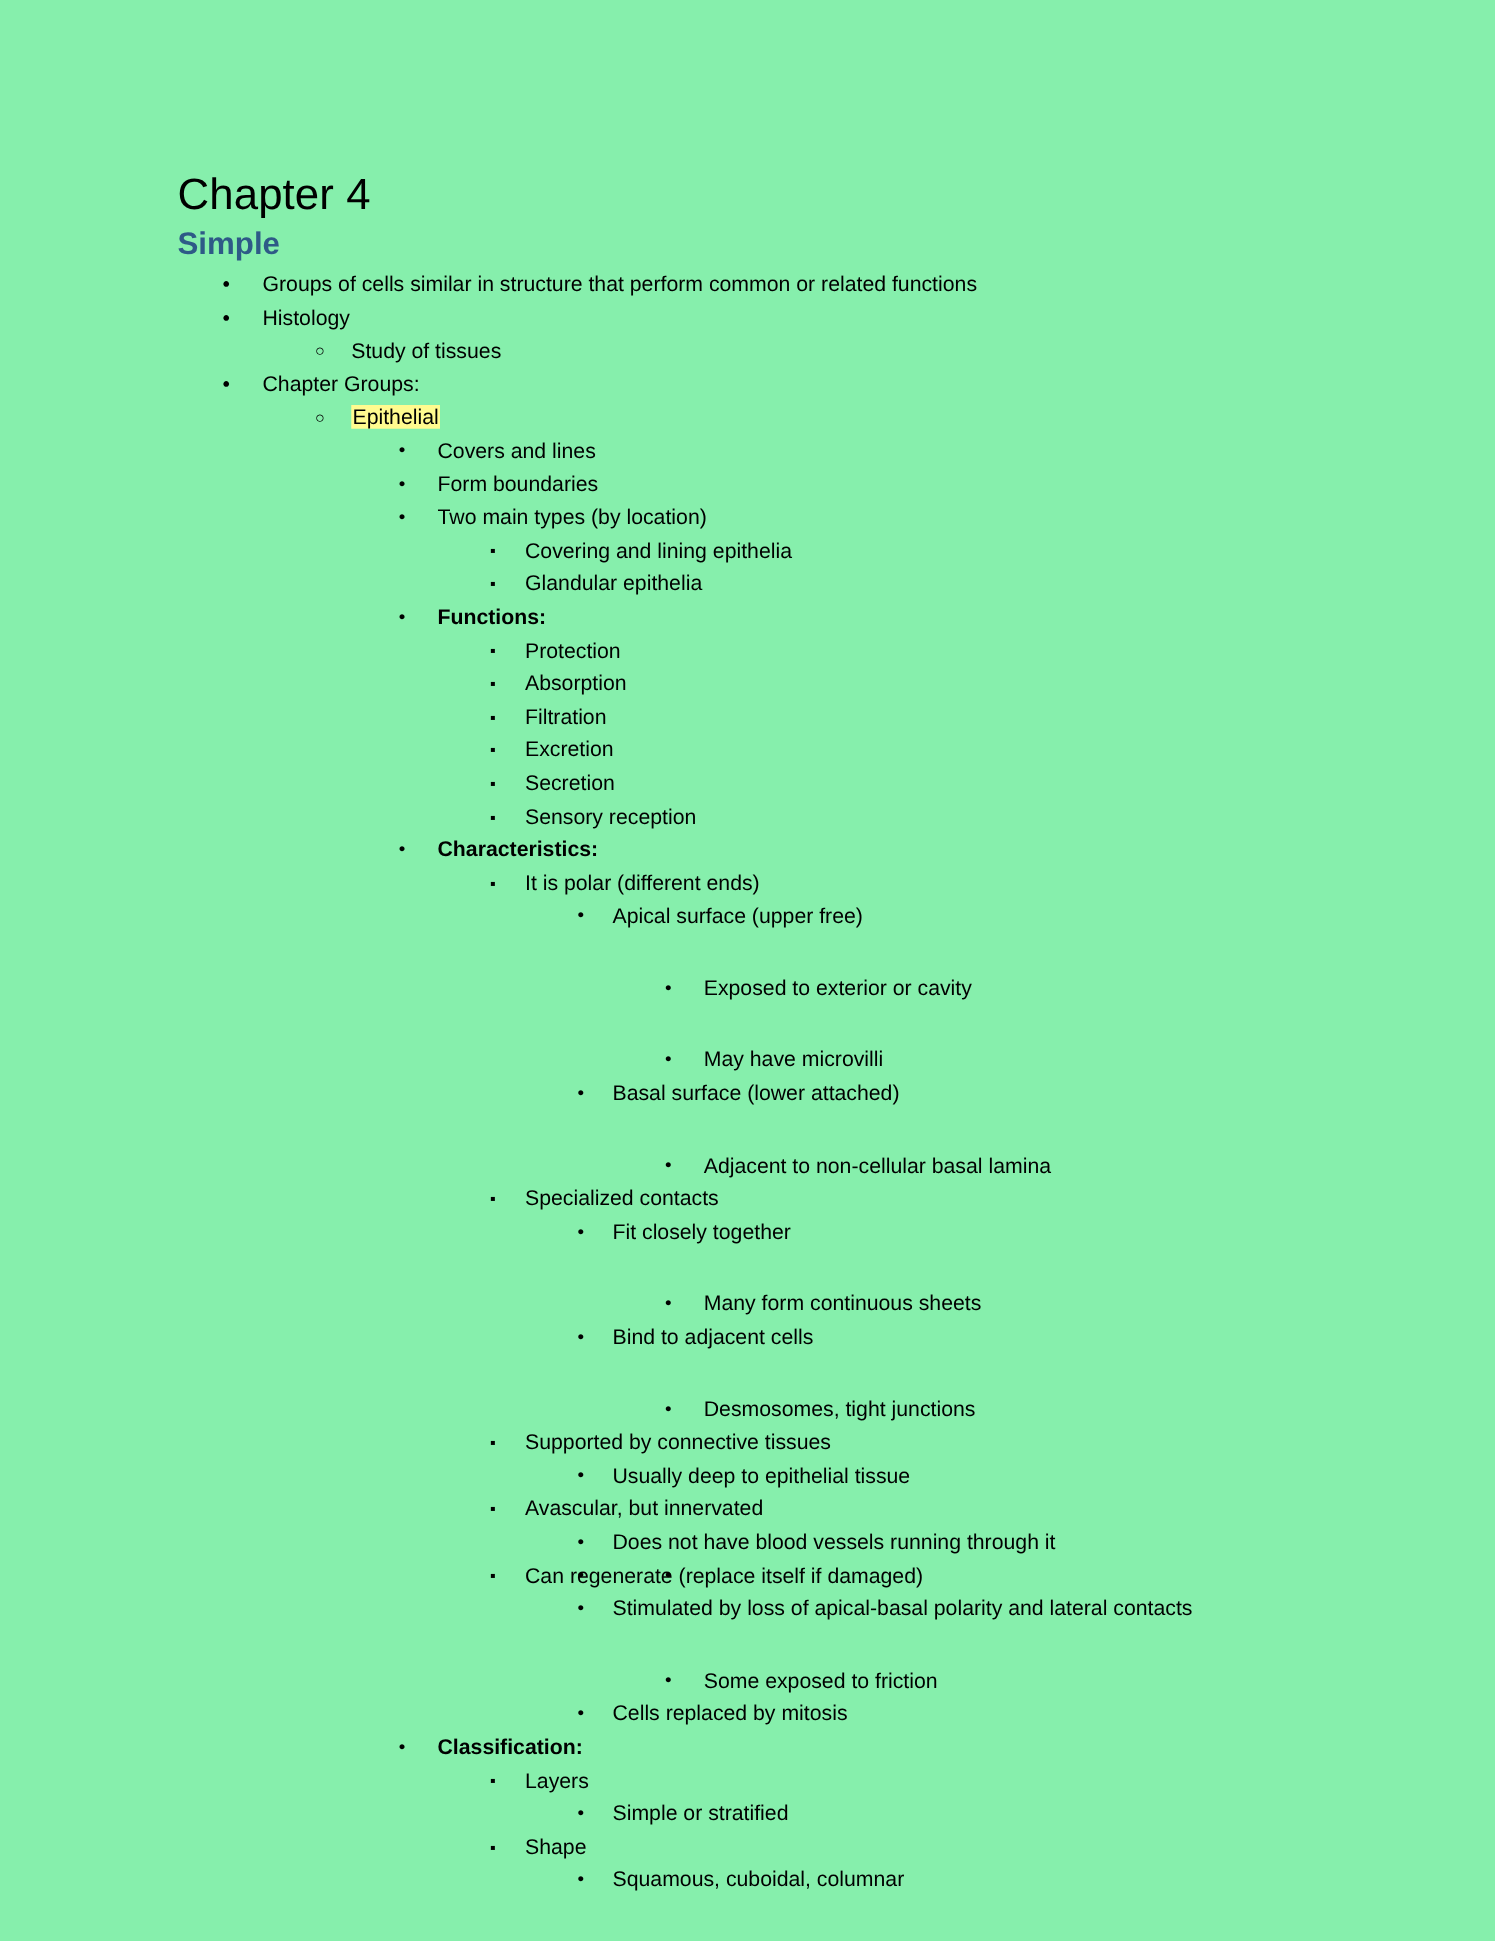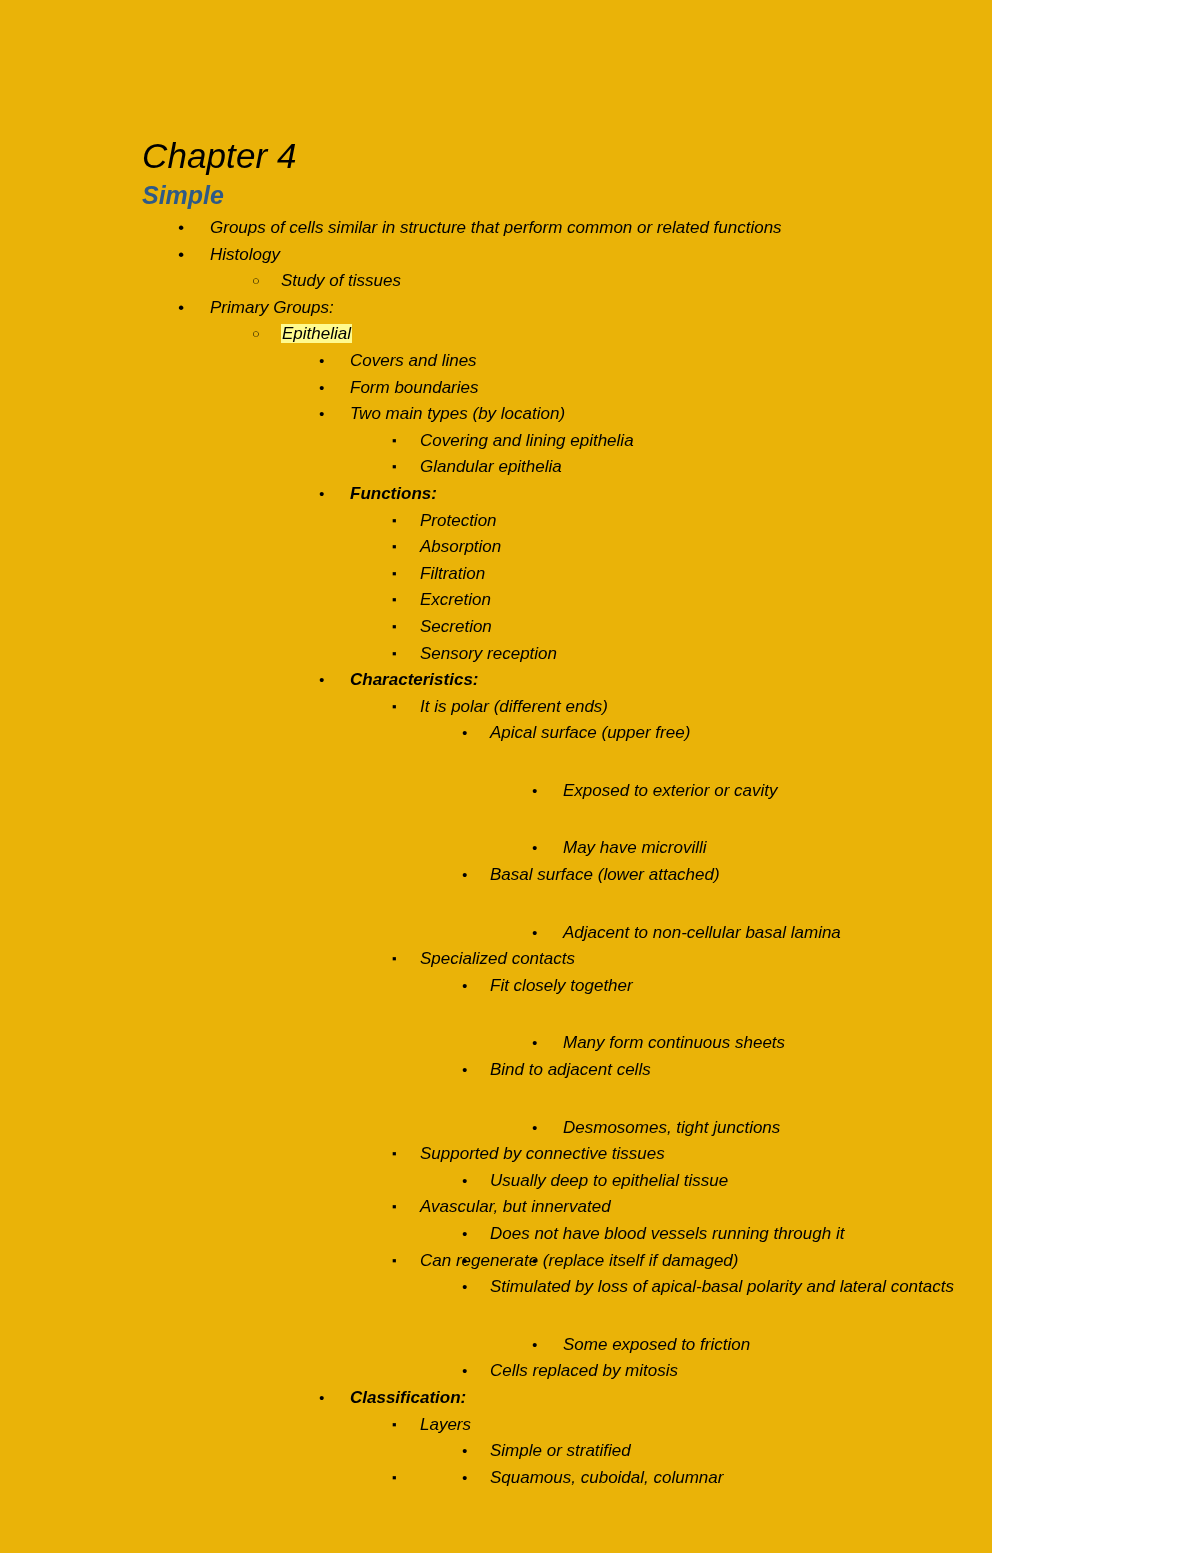--- a/index.html
+++ b/index.html
@@ -8,26 +8,25 @@
     padding: 0;
     background: #ffffff;
   }
   body {
     font-family: "Liberation Sans", "DejaVu Sans", sans-serif;
     color: #000000;
     -webkit-font-smoothing: antialiased;
   }
   #page {
     position: relative;
-    width: 992px;
+    width: 1196px;
     height: 1553px;
-    background: #eab308;
+    background: #86efac;
     overflow: hidden;
     box-sizing: border-box;
-    font-style: italic;
   }
   #content {
     position: absolute;
     left: 142px;
     top: 134px;
     width: 960px;
   }
 
   .doc-title {
     font-size: 35px;
@@ -115,21 +114,21 @@
         <li class="lvl1">
           <span class="bullet">•</span>
           <span class="txt">Histology</span>
         </li>
         <li class="lvl2">
           <span class="bullet">○</span>
           <span class="txt">Study of tissues</span>
         </li>
         <li class="lvl1">
           <span class="bullet">•</span>
-          <span class="txt">Primary Groups:</span>
+          <span class="txt">Chapter Groups:</span>
         </li>
         <li class="lvl2">
           <span class="bullet">○</span>
           <span class="txt"><span class="hl">Epithelial</span></span>
         </li>
         <li class="lvl3">
           <span class="bullet">•</span>
           <span class="txt">Covers and lines</span>
         </li>
         <li class="lvl3">
@@ -269,20 +268,21 @@
         <li class="lvl4">
           <span class="bullet">▪</span>
           <span class="txt">Layers</span>
         </li>
         <li class="lvl5">
           <span class="bullet">•</span>
           <span class="txt">Simple or stratified</span>
         </li>
         <li class="lvl4">
           <span class="bullet">▪</span>
+          <span class="txt">Shape</span>
         </li>
         <li class="lvl5">
           <span class="bullet">•</span>
           <span class="txt">Squamous, cuboidal, columnar</span>
         </li>
       </ul>
 
   </div>
 </div>
 

